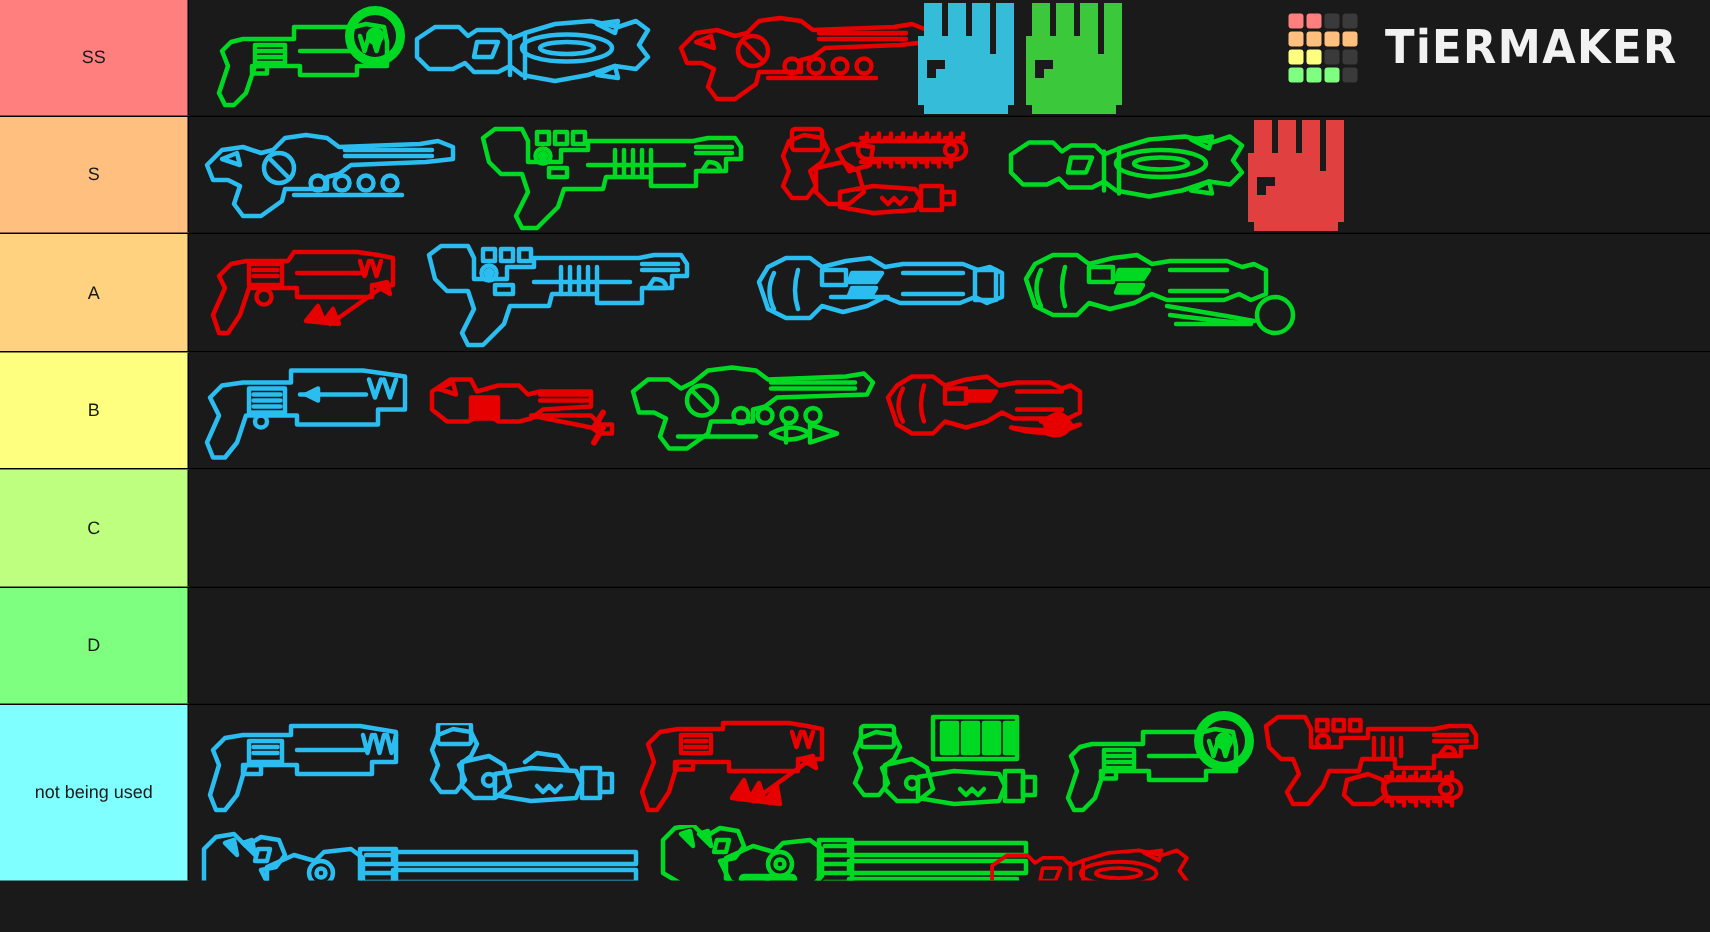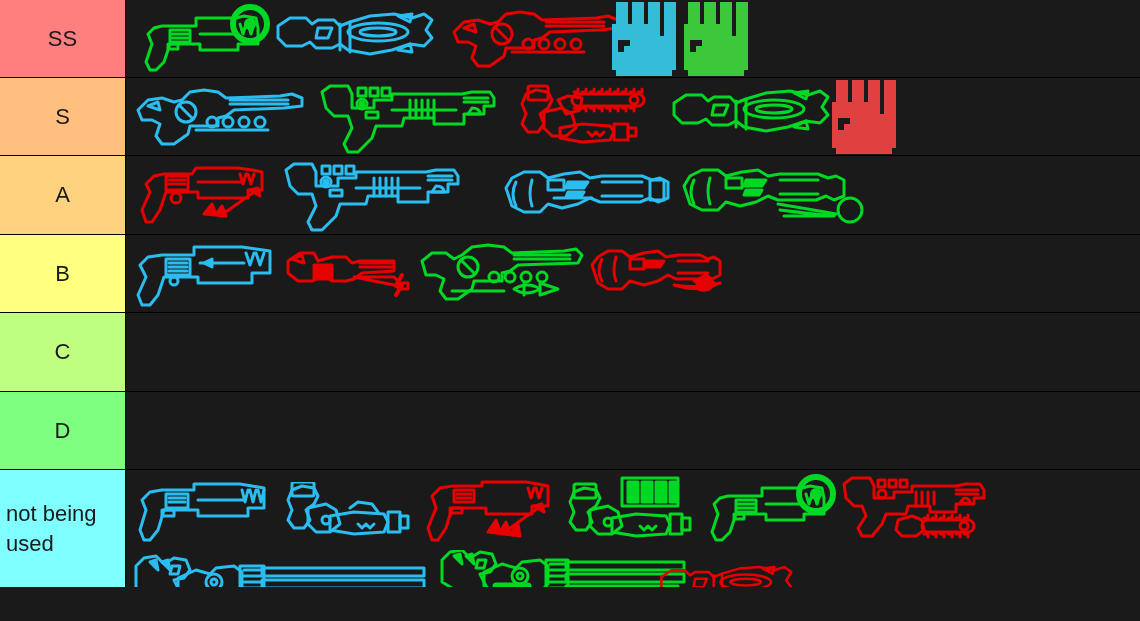--- a/index.html
+++ b/index.html
@@ -22,21 +22,21 @@
     position: relative;
     background: #1a1a1a;
   }
   .tier-row:last-child { border-bottom: none; }
   .tier-label {
     width: 126px;
     min-width: 126px;
     display: flex; align-items: center; justify-content: center;
     text-align: left;
     color: #1a1a1a;
-    font-size: 22px;
+    font-size: 12px;
     line-height: 1.35;
     padding: 2px 6px;
     border-right: 1px solid #000;
     user-select: none;
   }
   .tier-items {
     flex: 1;
     position: relative;
     background: #1a1a1a;
     overflow: hidden;
@@ -140,20 +140,41 @@
       <rect x="0" y="13" width="18" height="21"></rect>
       <rect x="18" y="17" width="14" height="17"></rect>
       <rect x="2" y="34" width="28" height="3"></rect>
       <rect x="0" y="11" width="18" height="4"></rect>
     </g>
     <g fill="#1a1a1a">
       <rect x="3" y="19" width="6" height="3"></rect>
       <rect x="3" y="19" width="3" height="6"></rect>
     </g>
   </svg>
+        </div>
+        <div class="logo">
+          <div class="logo-grid">
+            <i style="background: rgb(255, 127, 127);"></i>
+            <i style="background: rgb(255, 127, 127);"></i>
+            <i style="background: rgb(58, 58, 58);"></i>
+            <i style="background: rgb(58, 58, 58);"></i>
+            <i style="background: rgb(255, 191, 127);"></i>
+            <i style="background: rgb(255, 191, 127);"></i>
+            <i style="background: rgb(255, 191, 127);"></i>
+            <i style="background: rgb(255, 191, 127);"></i>
+            <i style="background: rgb(255, 255, 127);"></i>
+            <i style="background: rgb(255, 255, 127);"></i>
+            <i style="background: rgb(58, 58, 58);"></i>
+            <i style="background: rgb(58, 58, 58);"></i>
+            <i style="background: rgb(127, 255, 127);"></i>
+            <i style="background: rgb(127, 255, 127);"></i>
+            <i style="background: rgb(127, 255, 127);"></i>
+            <i style="background: rgb(58, 58, 58);"></i>
+          </div>
+          <span class="logo-text">TiERMAKER</span>
         </div>
       </div>
     </div>
     <div class="tier-row" style="height: 78px;">
       <div class="tier-label" style="background: rgb(255, 191, 127);">S</div>
       <div class="tier-items">
         <div class="item" style="left: 8px; top: 8px; width: 172px; height: 62px;">
           <svg viewBox="0 0 172 62" xmlns="http://www.w3.org/2000/svg" fill="none" stroke="#2bbdf0" stroke-width="3" stroke-linejoin="round" stroke-linecap="round">
     <path d="M4 24 L14 14 L28 12 L40 16 L48 14 L56 6 L70 4 L84 6 L92 12 L146 10 L158 8 L168 12 L168 20 L150 22 L100 24 L92 30 L84 32 L84 40 L56 40 L54 48 L40 58 L28 58 L22 50 L26 38 L18 34 L8 34 Z"></path>
     <circle cx="52" cy="26" r="10"></circle>

